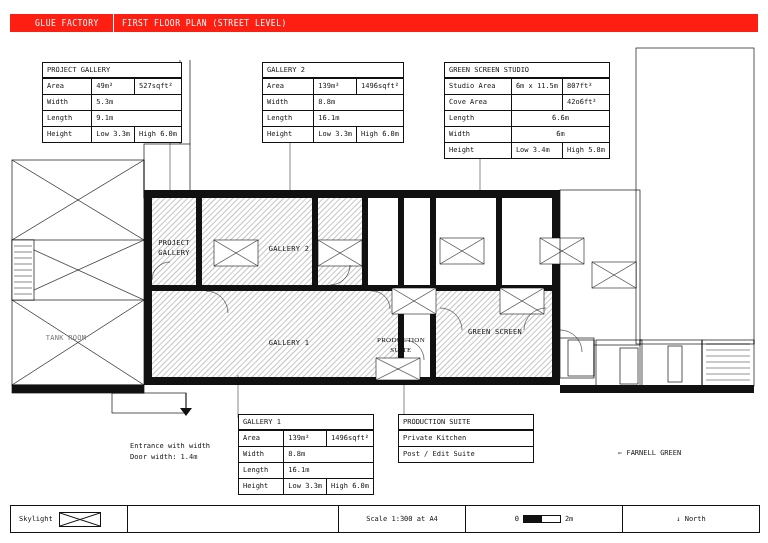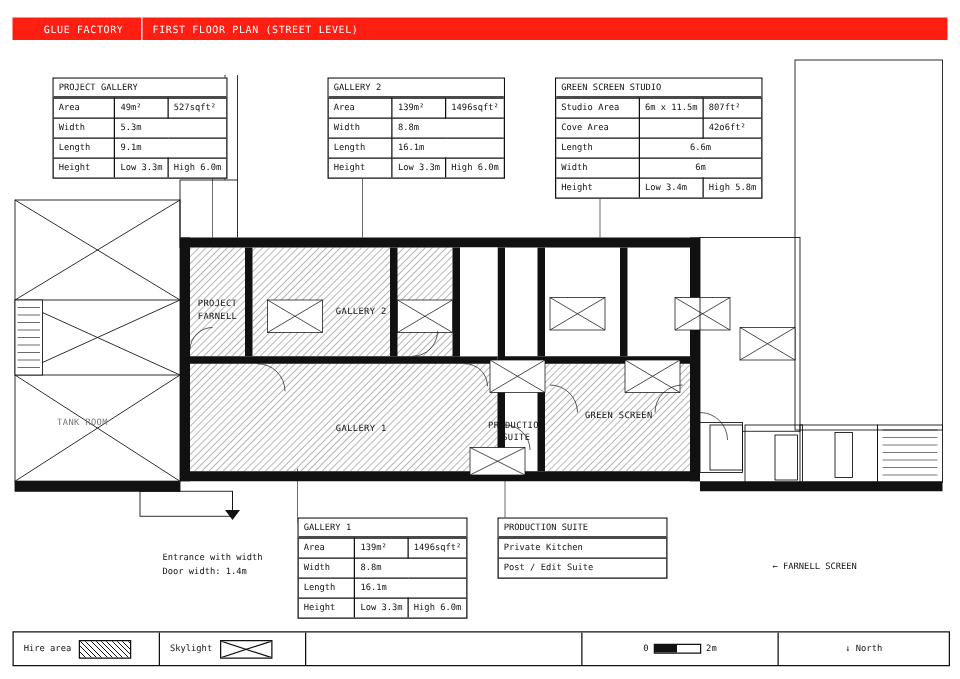--- a/index.html
+++ b/index.html
@@ -207,34 +207,34 @@
 
     <g stroke="#111" fill="none" stroke-width="0.7">
       <line x1="186" y1="353" x2="186" y2="372"></line>
       <path d="M180 368 l6 8 l6 -8" fill="#111" stroke="none"></path>
     </g>
   </svg>
   </div>
 
   <div class="plan-label" style="left:138px;top:238px;width:72px;">
     <span style="white-space:pre-line;">PROJECT
-FARNELL</span>
+GALLERY</span>
   </div>
   <div class="plan-label" style="left:244px;top:244px;width:90px;">GALLERY 2</div>
   <div class="plan-label" style="left:244px;top:338px;width:90px;">GALLERY 1</div>
-  <div class="plan-label" style="left:380px;top:335px;width:66px;">
+  <div class="plan-label" style="left:368px;top:335px;width:66px;font-family:Liberation Serif, serif;">
     <span style="white-space:pre-line;">PRODUCTION
 SUITE</span>
   </div>
   <div class="plan-label" style="left:450px;top:327px;width:90px;">GREEN SCREEN</div>
   <div class="plan-label" style="left:24px;top:291px;width:84px;color:#777;margin-top:42px;">TANK ROOM</div>
 
   <div class="note" style="left:130px;top:441px;">Entrance with width</div>
   <div class="note" style="left:130px;top:452px;">Door width: 1.4m</div>
-  <div class="note" style="left:618px;top:448px;">← FARNELL SCREEN</div>
+  <div class="note" style="left:618px;top:448px;">← FARNELL GREEN</div>
 
   <div class="tbl" id="tbl-project">
     <table>
       <caption>PROJECT GALLERY</caption>
       <tbody>
         <tr>
             <td class="lbl">Area</td>
             <td>49m²</td>
             <td>527sqft²</td>
           </tr>
@@ -346,29 +346,28 @@
             <td>Private Kitchen</td>
           </tr>
         <tr>
             <td>Post / Edit Suite</td>
           </tr>
       </tbody>
     </table>
   </div>
 
   <div class="legend">
-    <div class="cell" style="width:100px;">
-      <span>Hire area</span>
-      <span class="sw hatch"></span>
-    </div>
     <div class="cell" style="width:100px;">
       <span>Skylight</span>
       <span class="sw sky"></span>
     </div>
     <div class="spacer"></div>
+    <div class="cell" style="width:110px;justify-content:center;">
+      <span>Scale 1:300 at A4</span>
+    </div>
     <div class="cell scalebar" style="width:140px;justify-content:center;">
       <span>0</span>
       <span class="bar"></span>
       <span>2m</span>
     </div>
     <div class="cell" style="width:120px;justify-content:center;">
       <span>↓ North</span>
     </div>
   </div>
 

